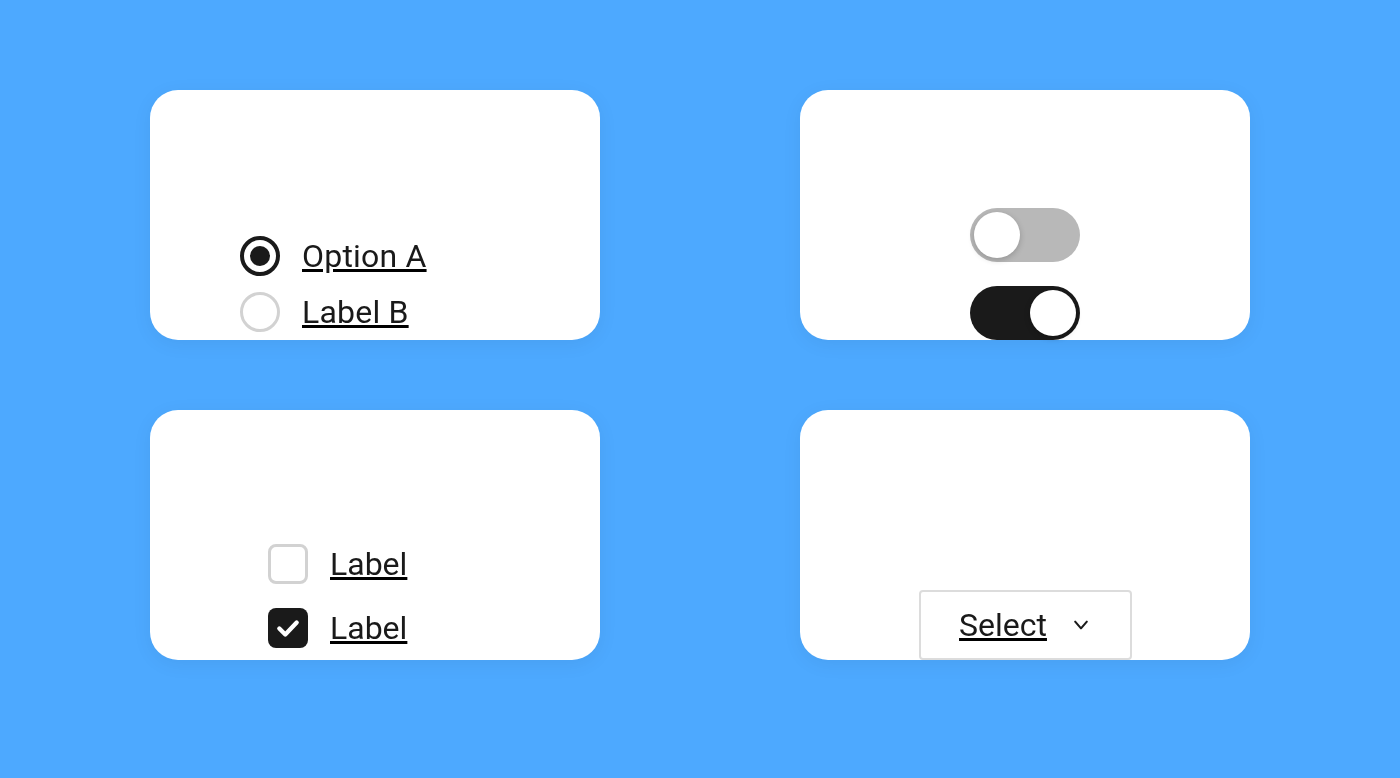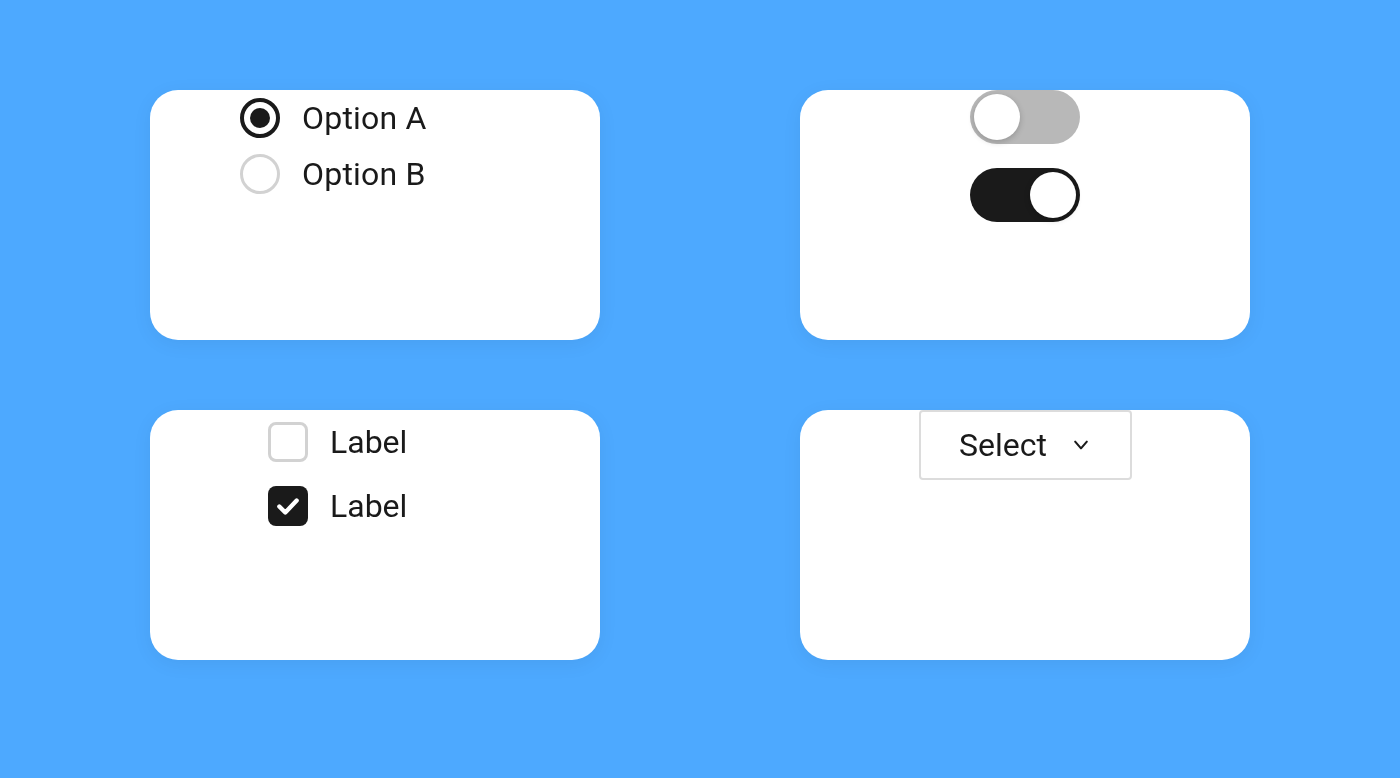--- a/index.html
+++ b/index.html
@@ -22,23 +22,24 @@
       grid-template-rows: 250px 250px;
       column-gap: 200px;
       row-gap: 70px;
     }
     .card {
       background: #ffffff;
       border-radius: 28px;
       box-shadow: 0 4px 20px rgba(0,0,0,0.06);
       display: flex;
       flex-direction: column;
-      justify-content: flex-start;
+      justify-content: flex-end;
       align-items: flex-start;
       padding-left: 90px;
+      text-decoration: underline;
     }
     .card.center-card {
       align-items: center;
       padding-left: 0;
     }
 
     
     .radio-row {
       display: flex;
       align-items: center;
@@ -151,21 +152,21 @@
 
   <div class="card">
     <div class="radio-row">
       <div class="radio-outer">
         <div class="radio-inner"></div>
       </div>
       <span class="radio-label">Option A</span>
     </div>
     <div class="radio-row">
       <div class="radio-outer unselected"></div>
-      <span class="radio-label">Option B</span>
+      <span class="radio-label">Label B</span>
     </div>
   </div>
 
   <div class="card center-card">
     <div class="toggle-stack">
       <div class="toggle off">
         <div class="toggle-knob"></div>
       </div>
       <div class="toggle on">
         <div class="toggle-knob"></div>

